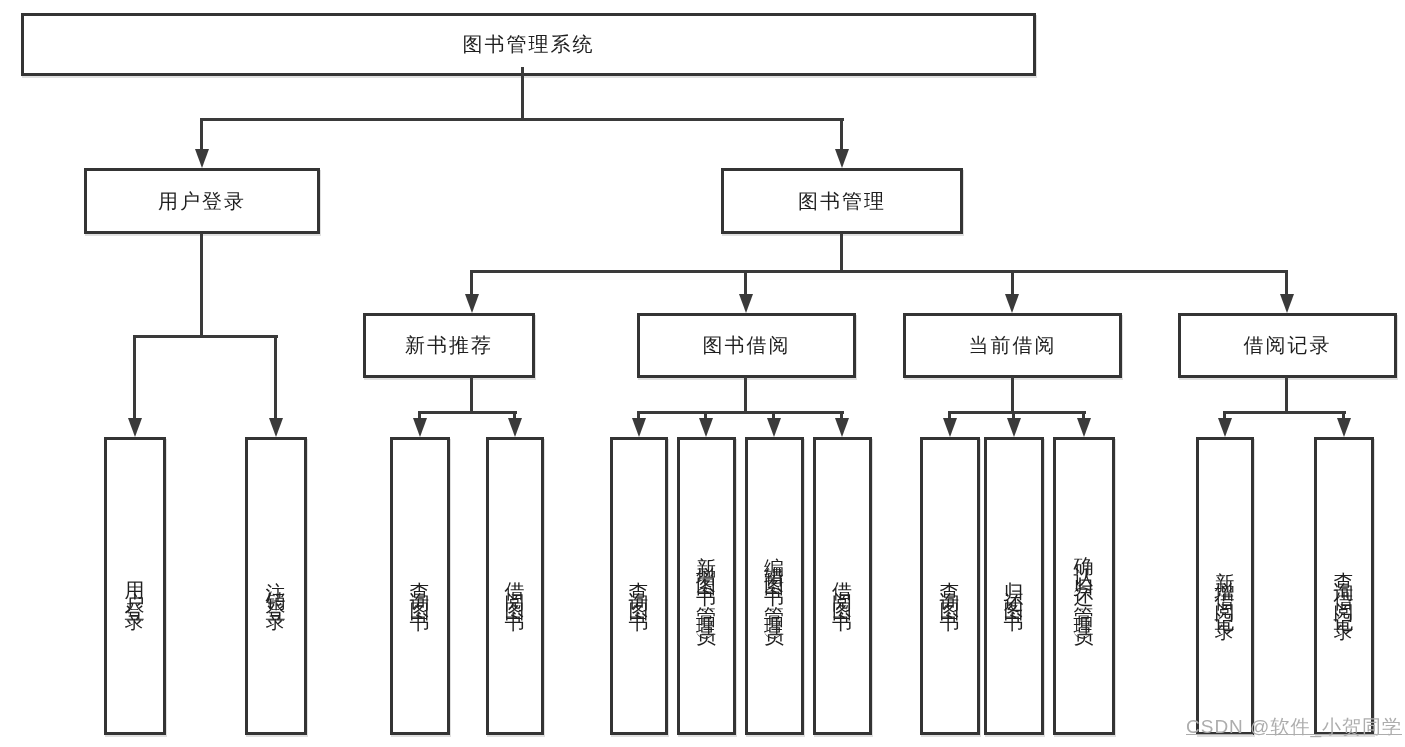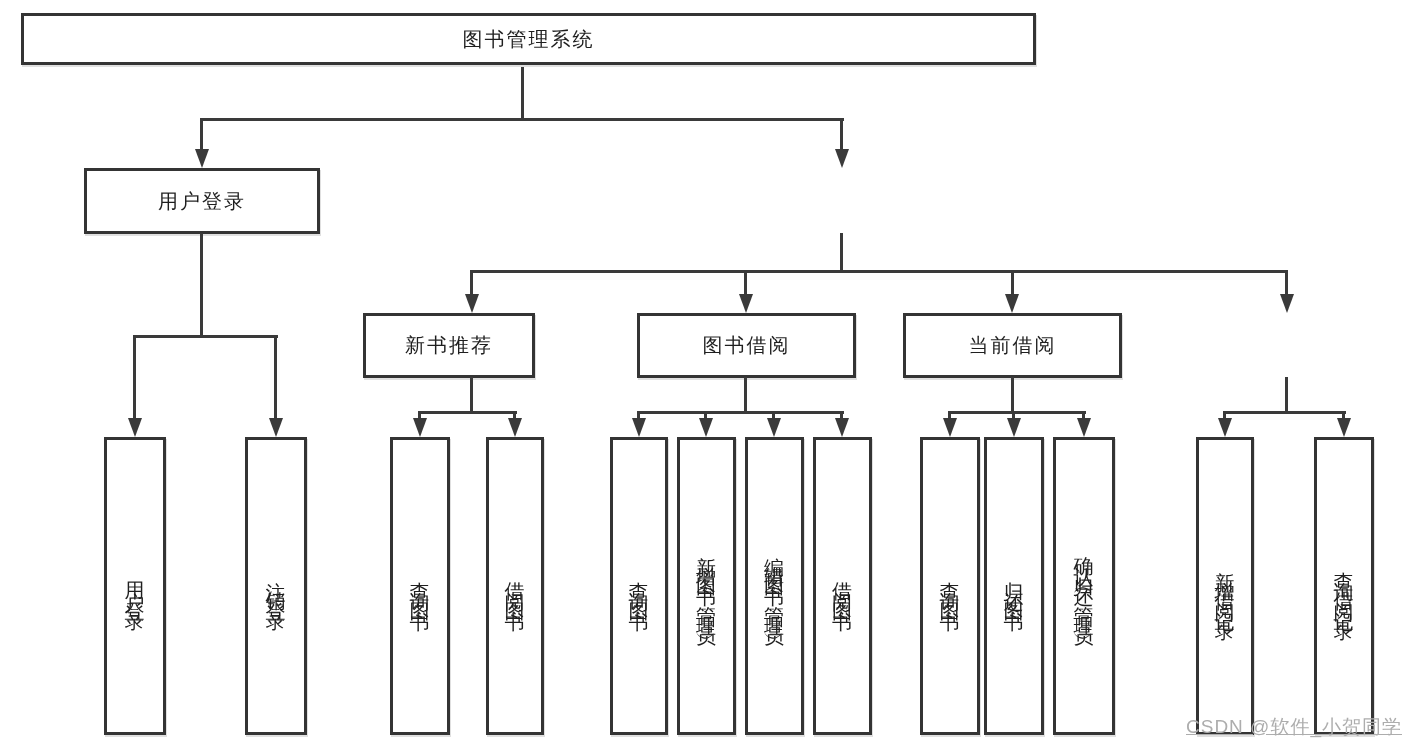--- a/index.html
+++ b/index.html
@@ -54,33 +54,36 @@
     letter-spacing:1px;
     white-space:nowrap;
     text-decoration:underline;
   }
 </style>
 </head>
 <body>
 
 <div class="stage">
 
-  <div class="box-h" style="left:21px;top:13px;width:1015px;height:52px">
+  <div class="box-h" style="left:21px;top:13px;width:1015px;height:63px">
     <span>图书管理系统</span>
   </div>
 
   <div class="ln" style="left:521px;top:67px;width:3px;height:54px"></div>
   <div class="ln" style="left:200px;top:118px;width:644px;height:3px"></div>
   <div class="ln" style="left:200px;top:120px;width:3px;height:30px"></div>
   <div class="arr" style="left:195px;top:149px"></div>
   <div class="ln" style="left:840px;top:120px;width:3px;height:30px"></div>
   <div class="arr" style="left:835px;top:149px"></div>
 
   <div class="box-h" style="left:84px;top:168px;width:236px;height:66px">
     <span>用户登录</span>
+  </div>
+  <div class="box-h" style="left:721px;top:168px;width:242px;height:66px">
+    <span>图书管理</span>
   </div>
 
   <div class="ln" style="left:200px;top:233px;width:3px;height:105px"></div>
   <div class="ln" style="left:133px;top:335px;width:145px;height:3px"></div>
   <div class="ln" style="left:133px;top:337px;width:3px;height:83px"></div>
   <div class="arr" style="left:128px;top:418px"></div>
   <div class="ln" style="left:274px;top:337px;width:3px;height:83px"></div>
   <div class="arr" style="left:269px;top:418px"></div>
 
   <div class="ln" style="left:840px;top:233px;width:3px;height:40px"></div>
@@ -95,20 +98,23 @@
   <div class="arr" style="left:1280px;top:294px"></div>
 
   <div class="box-h" style="left:363px;top:313px;width:172px;height:65px">
     <span>新书推荐</span>
   </div>
   <div class="box-h" style="left:903px;top:313px;width:219px;height:65px">
     <span>当前借阅</span>
   </div>
   <div class="box-h" style="left:637px;top:313px;width:219px;height:65px">
     <span>图书借阅</span>
+  </div>
+  <div class="box-h" style="left:1178px;top:313px;width:219px;height:65px">
+    <span>借阅记录</span>
   </div>
 
   <div class="ln" style="left:470px;top:377px;width:3px;height:37px"></div>
   <div class="ln" style="left:744px;top:377px;width:3px;height:37px"></div>
   <div class="ln" style="left:1011px;top:377px;width:3px;height:37px"></div>
   <div class="ln" style="left:1285px;top:377px;width:3px;height:37px"></div>
 
   <div class="ln" style="left:418px;top:411px;width:99px;height:3px"></div>
   <div class="ln" style="left:637px;top:411px;width:207px;height:3px"></div>
   <div class="ln" style="left:948px;top:411px;width:138px;height:3px"></div>

